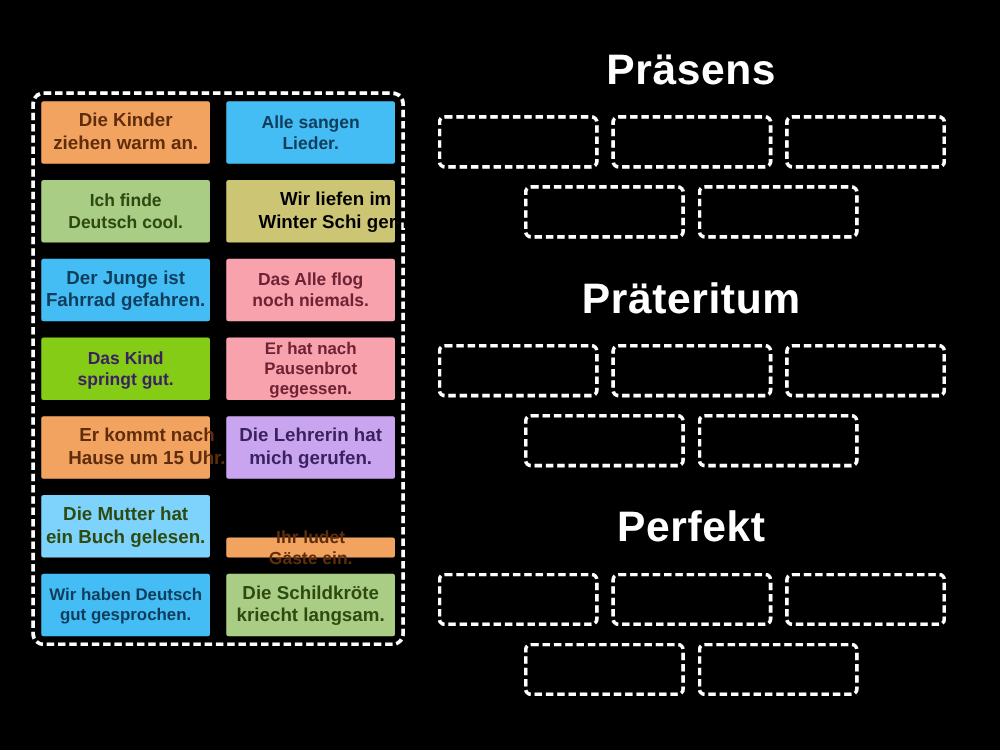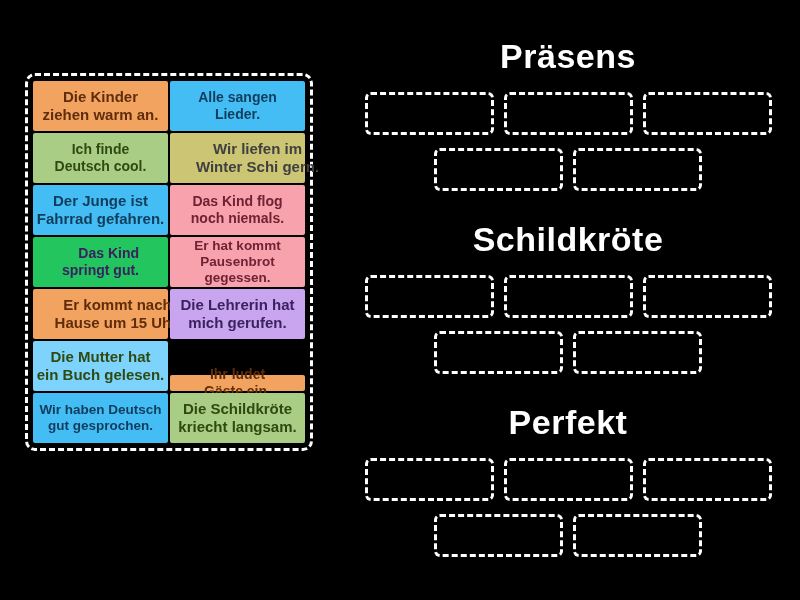--- a/index.html
+++ b/index.html
@@ -20,21 +20,21 @@
   .word-bank {
     position: absolute;
     left: 25px;
     top: 73px;
     border: 3px dashed #ffffff;
     border-radius: 10px;
     padding: 5px;
     display: grid;
     grid-template-columns: 135px 135px;
     grid-auto-rows: 50px;
-    gap: 2px;
+    gap: 13px;
     background: #000000;
   }
   .tile {
     display: flex;
     align-items: center;
     justify-content: center;
     text-align: center;
     white-space: pre;
     font-weight: bold;
     line-height: 1.18;
@@ -44,21 +44,21 @@
     cursor: grab;
     user-select: none;
   }
   .size-lg { font-size: 14px; }
   .size-sm { font-size: 15px; }
   .size-xs { font-size: 13.5px; }
 
   
   .groups {
     position: absolute;
-    left: 358px;
+    left: 343px;
     top: 0;
     width: 420px;
     height: 523px;
   }
   .group {
     position: absolute;
     left: 0;
     width: 420px;
   }
   .g0 { top: 38px; }
@@ -94,29 +94,29 @@
 
 <div class="stage">
 
   <div class="word-bank" id="word-bank">
       <div class="tile size-sm" style="background: rgb(242, 163, 95); color: rgb(96, 45, 12);">Die Kinder
 ziehen warm an.</div>
       <div class="tile size-lg" style="background: rgb(68, 189, 244); color: rgb(16, 61, 92);">Alle sangen
 Lieder.</div>
       <div class="tile size-lg" style="background: rgb(169, 205, 133); color: rgb(47, 74, 16);">Ich finde
 Deutsch cool.</div>
-      <div class="tile size-sm" style="background: rgb(204, 197, 116); color: #404040; padding-left: 41px;">Wir liefen im
+      <div class="tile size-sm" style="background: rgb(204, 197, 116); color: #000000; padding-left: 41px;">Wir liefen im
 Winter Schi gern.</div>
       <div class="tile size-sm" style="background: rgb(68, 189, 244); color: rgb(16, 61, 92);">Der Junge ist
 Fahrrad gefahren.</div>
-      <div class="tile size-lg" style="background: rgb(248, 162, 173); color: rgb(110, 34, 51);">Das Kind flog
+      <div class="tile size-lg" style="background: rgb(248, 162, 173); color: rgb(110, 34, 51);">Das Alle flog
 noch niemals.</div>
-      <div class="tile size-lg" style="background: #22c55e; color: rgb(58, 34, 96); text-align: right;">Das Kind
+      <div class="tile size-lg" style="background: #84cc16; color: rgb(58, 34, 96);">Das Kind
 springt gut.</div>
-      <div class="tile size-xs" style="background: rgb(248, 162, 173); color: rgb(110, 34, 51);">Er hat kommt
+      <div class="tile size-xs" style="background: rgb(248, 162, 173); color: rgb(110, 34, 51);">Er hat nach
 Pausenbrot
 gegessen.</div>
       <div class="tile size-sm" style="background: rgb(242, 163, 95); color: rgb(96, 45, 12); padding-left: 35px;">Er kommt nach
 Hause um 15 Uhr.</div>
       <div class="tile size-sm" style="background: rgb(201, 165, 240); color: rgb(58, 34, 96);">Die Lehrerin hat
 mich gerufen.</div>
       <div class="tile size-sm" style="background: #7dd3fc; color: rgb(47, 74, 16);">Die Mutter hat
 ein Buch gelesen.</div>
       <div class="tile size-lg" style="background: rgb(242, 163, 95); color: rgb(96, 45, 12); margin-top: 34px;">Ihr ludet
 Gäste ein.</div>
@@ -137,21 +137,21 @@
             <div class="slot"></div>
           </div>
           <div class="slot-row">
             <div class="slot"></div>
             <div class="slot"></div>
           </div>
         </div>
     </section>
 
     <section class="group g1">
-      <h2 class="group-title">Schildkröte</h2>
+      <h2 class="group-title">Präteritum</h2>
       <div class="slot-rows">
           <div class="slot-row">
             <div class="slot"></div>
             <div class="slot"></div>
             <div class="slot"></div>
           </div>
           <div class="slot-row">
             <div class="slot"></div>
             <div class="slot"></div>
           </div>

